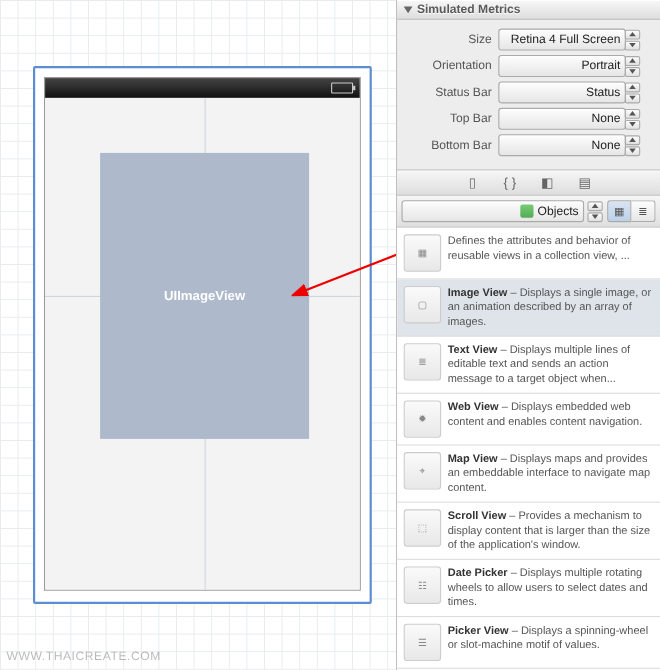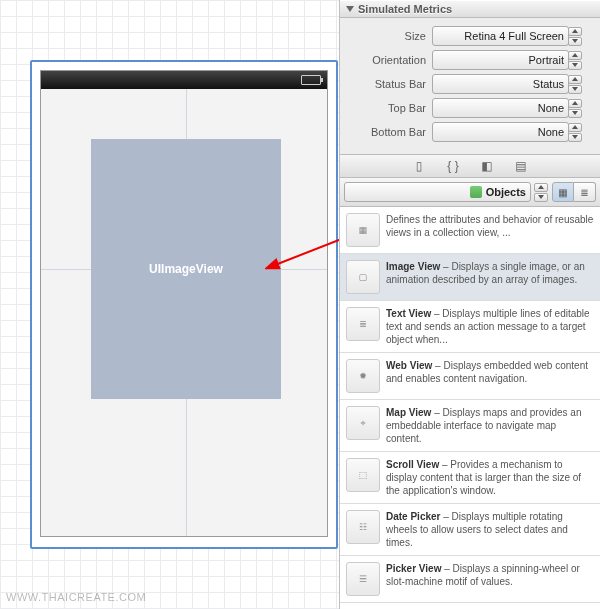--- a/index.html
+++ b/index.html
@@ -82,21 +82,21 @@
     position: absolute;
     left: 265px; top: 215px;
     width: 130px; height: 60px;
     pointer-events: none;
   }
 
   
   .inspector {
     position: absolute;
     right: 0; top: 0;
-    width: 261px; height: 609px;
+    width: 240px; height: 609px;
     background: #ededed;
     border-left: 1px solid #bfbfbf;
     display: flex;
     flex-direction: column;
   }
   .section-header {
     background: linear-gradient(#f6f6f6,#dedede);
     border-top: 1px solid #fff;
     border-bottom: 1px solid #bbb;
     padding: 2px 6px;
@@ -146,21 +146,20 @@
   }
 
   .libhdr {
     display:flex; align-items:center; gap:4px;
     padding: 4px;
     background: linear-gradient(#f6f6f6,#e0e0e0);
     border-bottom:1px solid #bbb;
   }
   .libhdr .sel {
     flex:1;
-    font-weight:bold;
   }
   .seg { display:flex; }
   .seg button {
     width:22px;height:20px;border:1px solid #aaa;background:linear-gradient(#fdfdfd,#e6e6e6);
     display:flex;align-items:center;justify-content:center;font-size:10px;color:#555;
   }
   .seg button:first-child{border-radius:3px 0 0 3px;}
   .seg button:last-child{border-radius:0 3px 3px 0;border-left:none;}
   .seg button.on{background:linear-gradient(#d8e4f2,#bcd2ea);}
 

